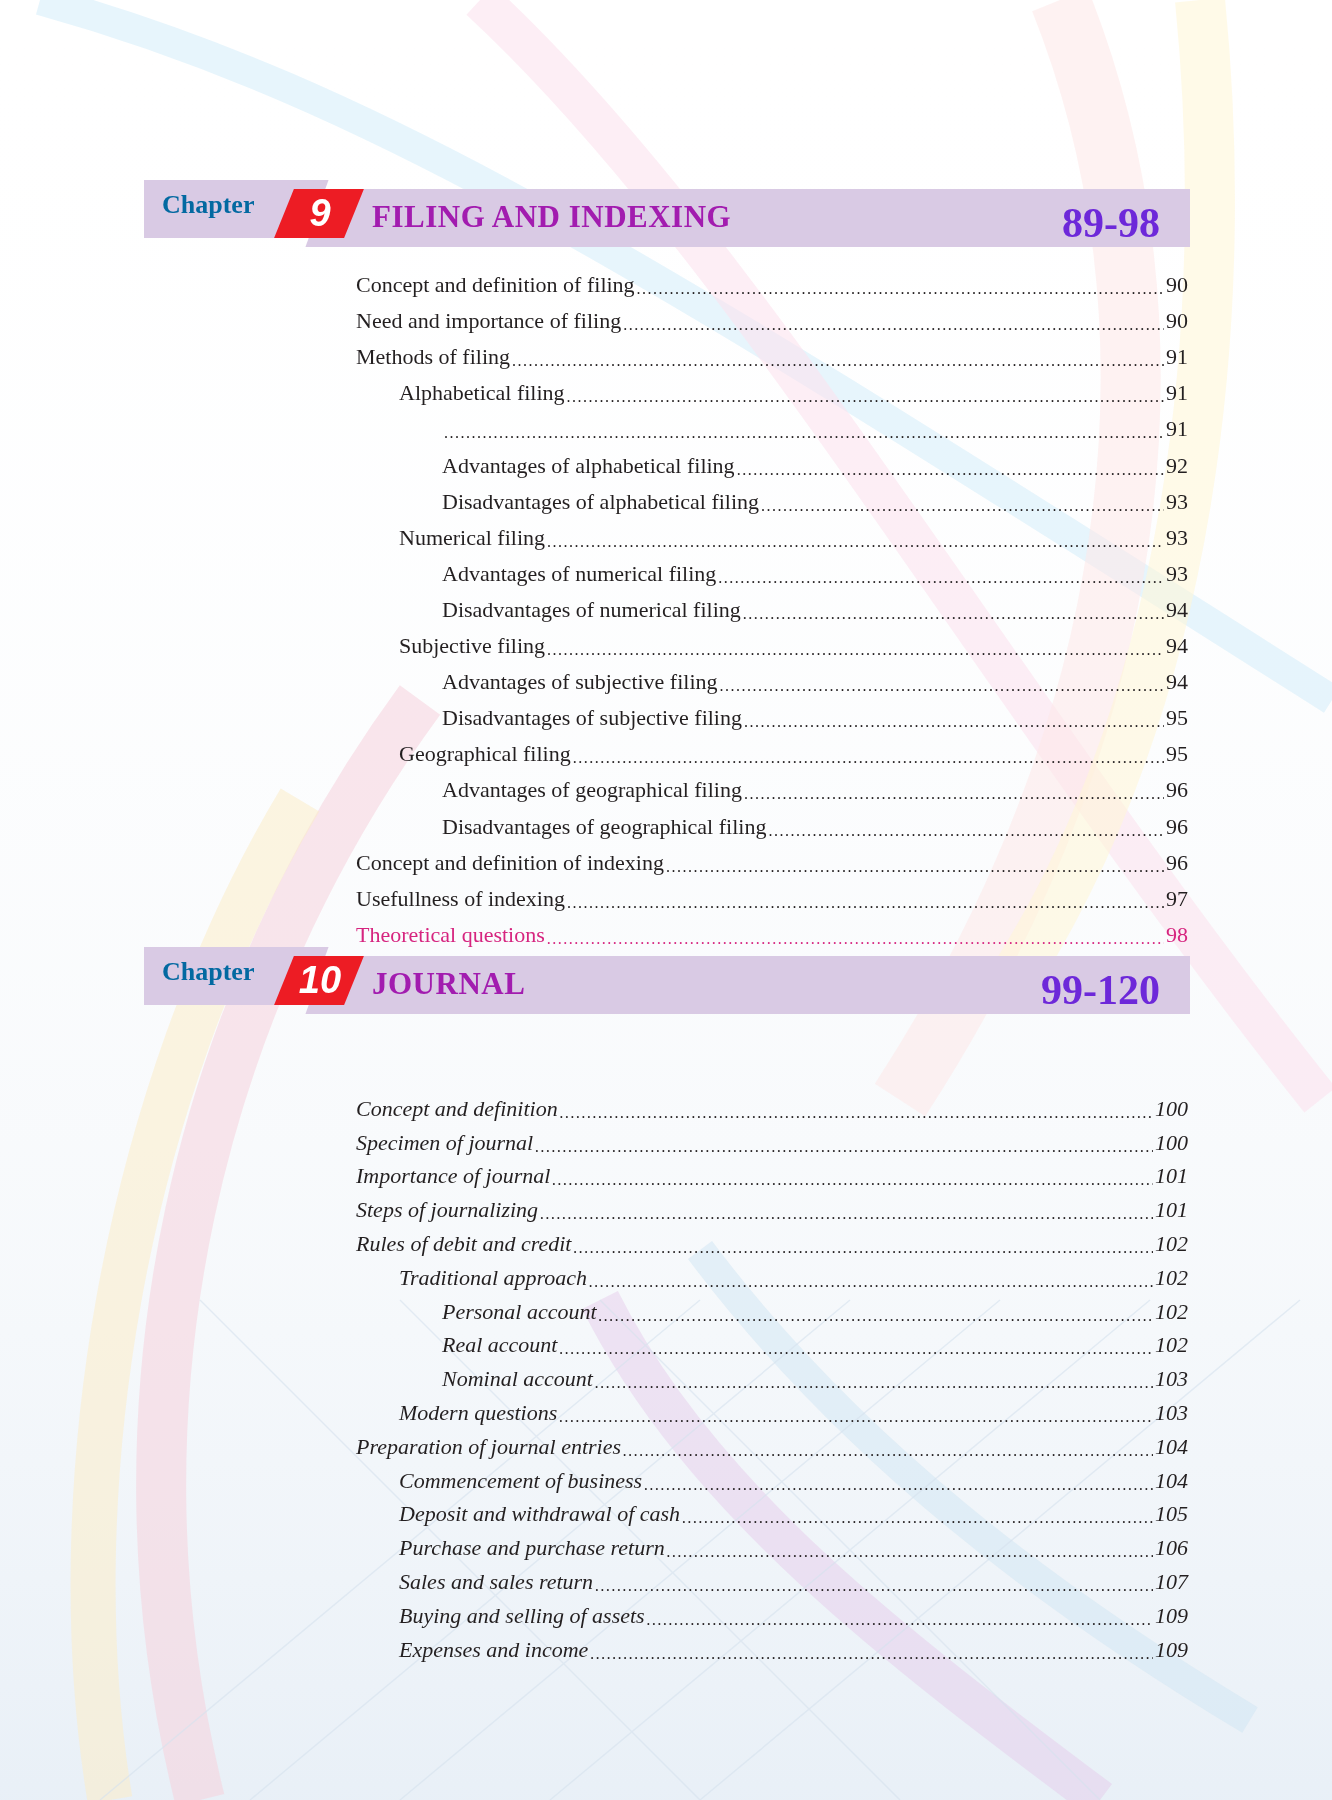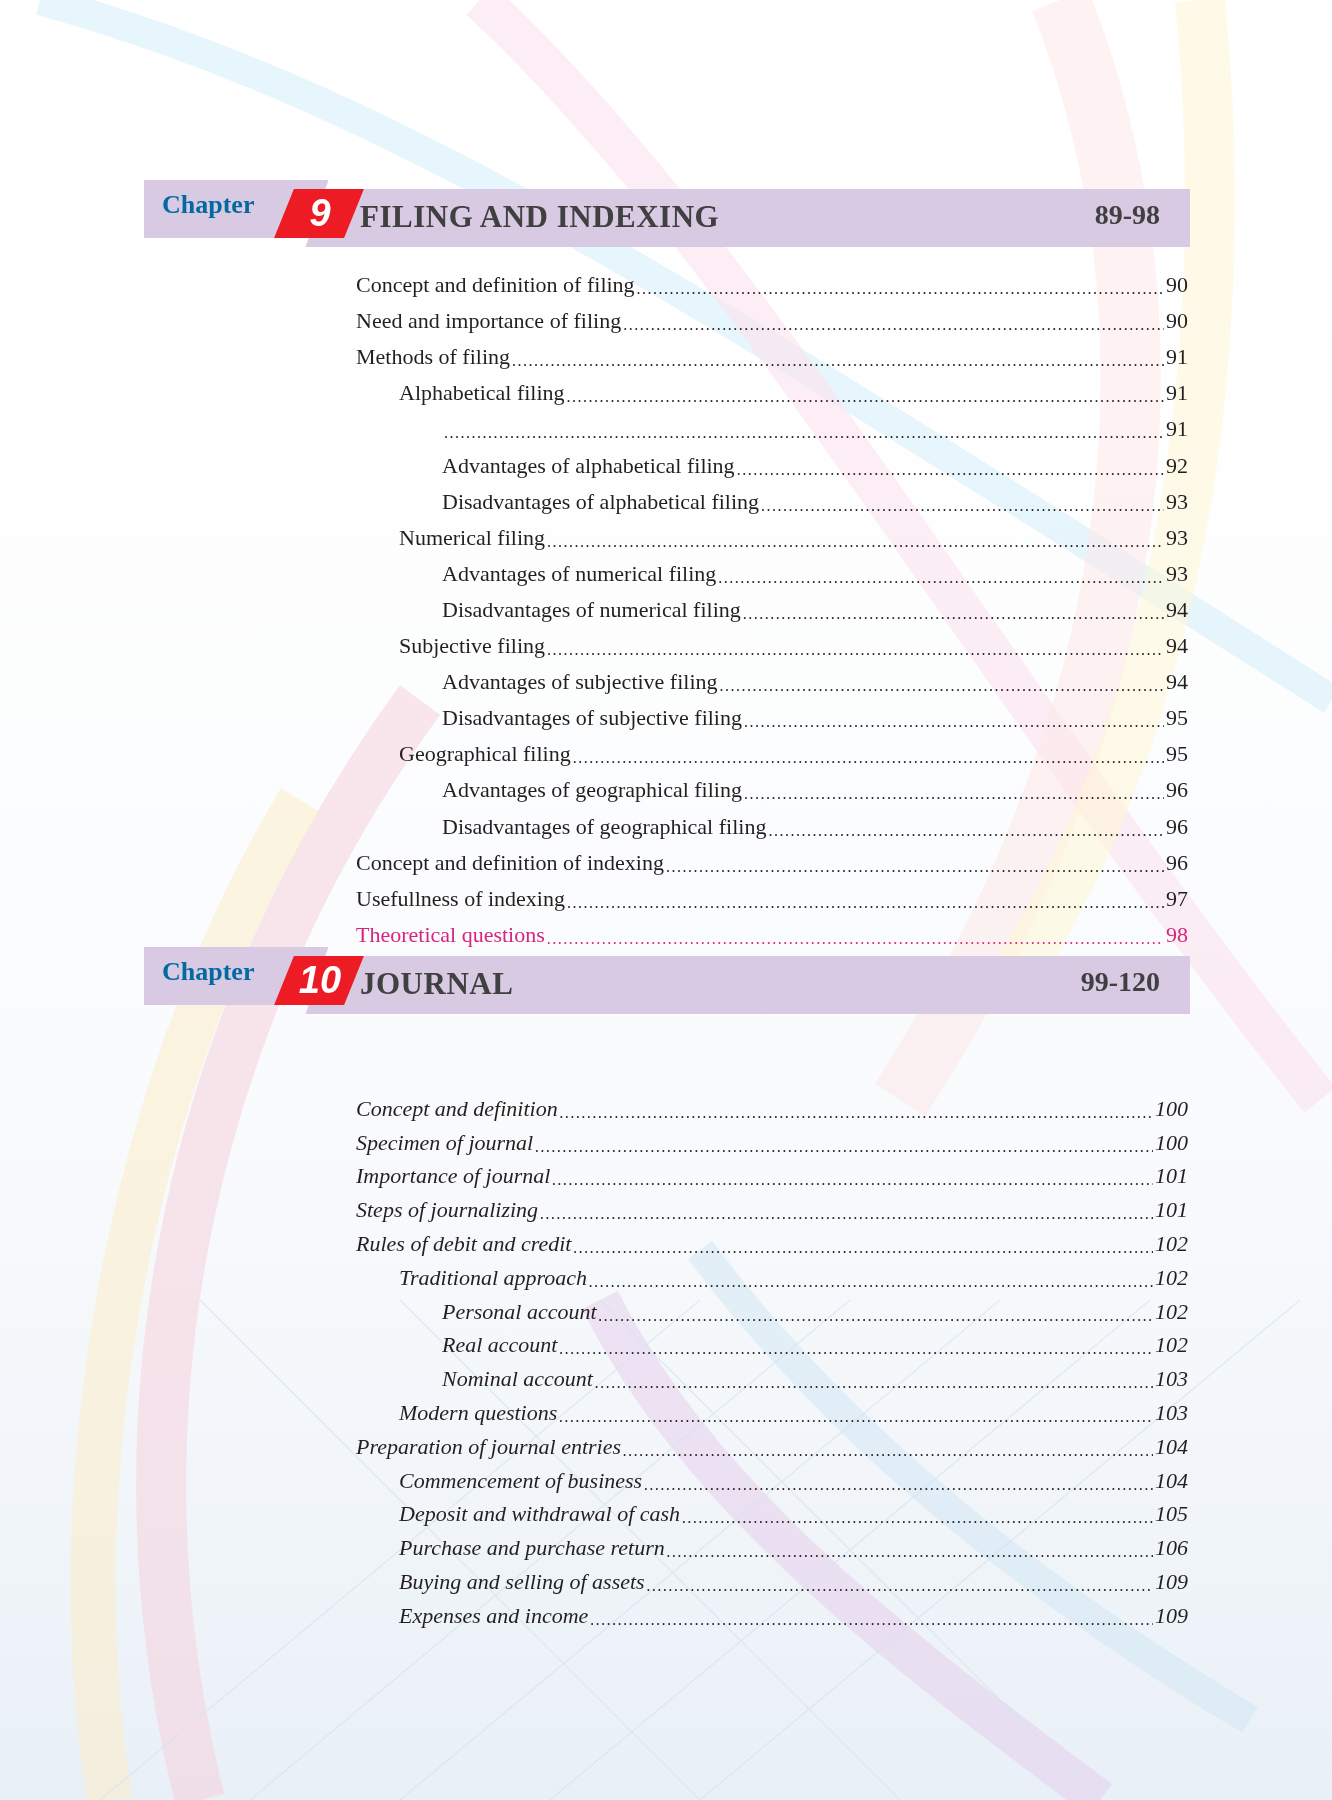--- a/index.html
+++ b/index.html
@@ -32,26 +32,26 @@
   .chap-num-box {
     position:absolute; left:284px; top:9px; width:70px; height:49px;
     background:#ed1c24; transform:skewX(-22deg); z-index:2;
   }
   .chap-num {
     position:absolute; left:278px; top:11px; width:84px; text-align:center;
     font-family:"Liberation Sans", sans-serif; font-style:italic; font-weight:bold;
     font-size:38px; color:#ffffff; z-index:3; line-height:44px;
   }
   .chap-title {
-    position:absolute; left:360px; top:19px; font-size:31px; font-weight:bold;
-    color:#404040; font-family:"Liberation Serif", serif; z-index:3; letter-spacing:0.5px;
+    position:absolute; left:372px; top:19px; font-size:31px; font-weight:bold;
+    color:#a21caf; font-family:"Liberation Serif", serif; z-index:3; letter-spacing:0.5px;
   }
   .chap-pages {
-    position:absolute; right:172px; top:19px; font-size:28px; font-weight:bold;
-    color:#404040; font-family:"Liberation Serif", serif; z-index:3;
+    position:absolute; right:172px; top:19px; font-size:42px; font-weight:bold;
+    color:#6d28d9; font-family:"Liberation Serif", serif; z-index:3;
   }
   .toc { position:absolute; left:356px; width:832px; }
   .row {
     display:flex; align-items:flex-end; font-family:"Liberation Serif", serif;
     font-size:22px; color:#231f20; white-space:nowrap;
   }
   .row .lbl { flex:0 0 auto; }
   .row .dots {
     flex:1 1 auto; overflow:hidden; margin:0 2px; color:#231f20;
     letter-spacing:1.5px; font-size:16px;
@@ -281,20 +281,25 @@
       <span class="lbl">Deposit and withdrawal of cash</span>
       <span class="dots"></span>
       <span class="pg">105</span>
     </div>
   <div class="row l2">
       <span class="lbl">Purchase and purchase return</span>
       <span class="dots"></span>
       <span class="pg">106</span>
     </div>
   <div class="row l2">
+      <span class="lbl">Sales and sales return</span>
+      <span class="dots"></span>
+      <span class="pg">107</span>
+    </div>
+  <div class="row l2">
       <span class="lbl">Buying and selling of assets</span>
       <span class="dots"></span>
       <span class="pg">109</span>
     </div>
   <div class="row l2">
       <span class="lbl">Expenses and income</span>
       <span class="dots"></span>
       <span class="pg">109</span>
     </div>
 </div>

